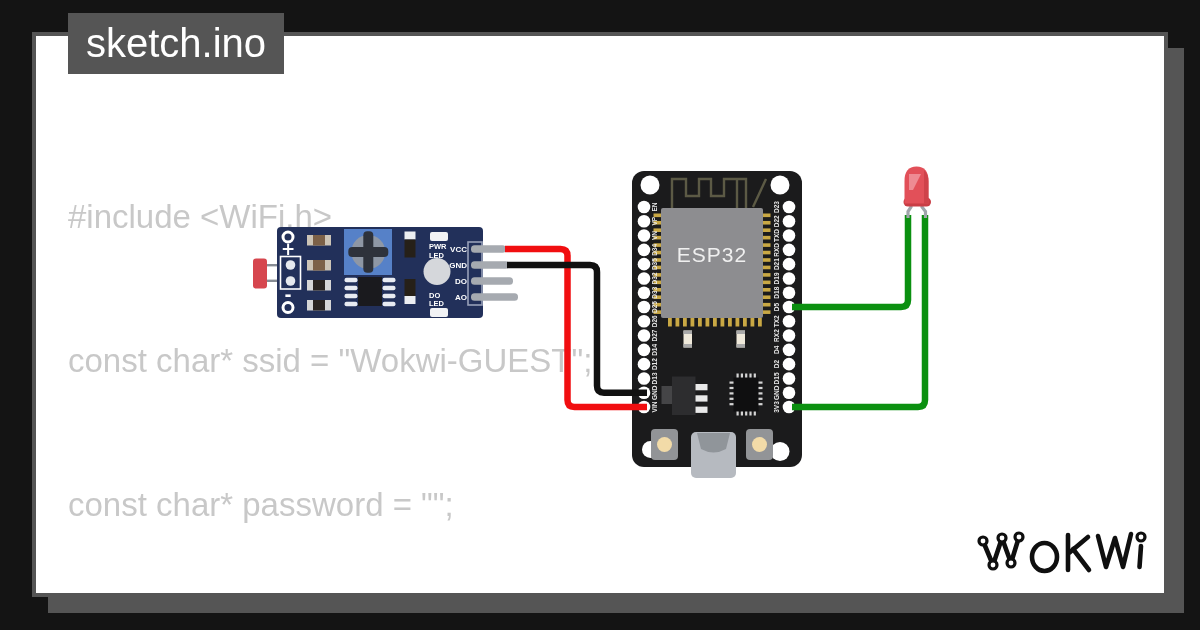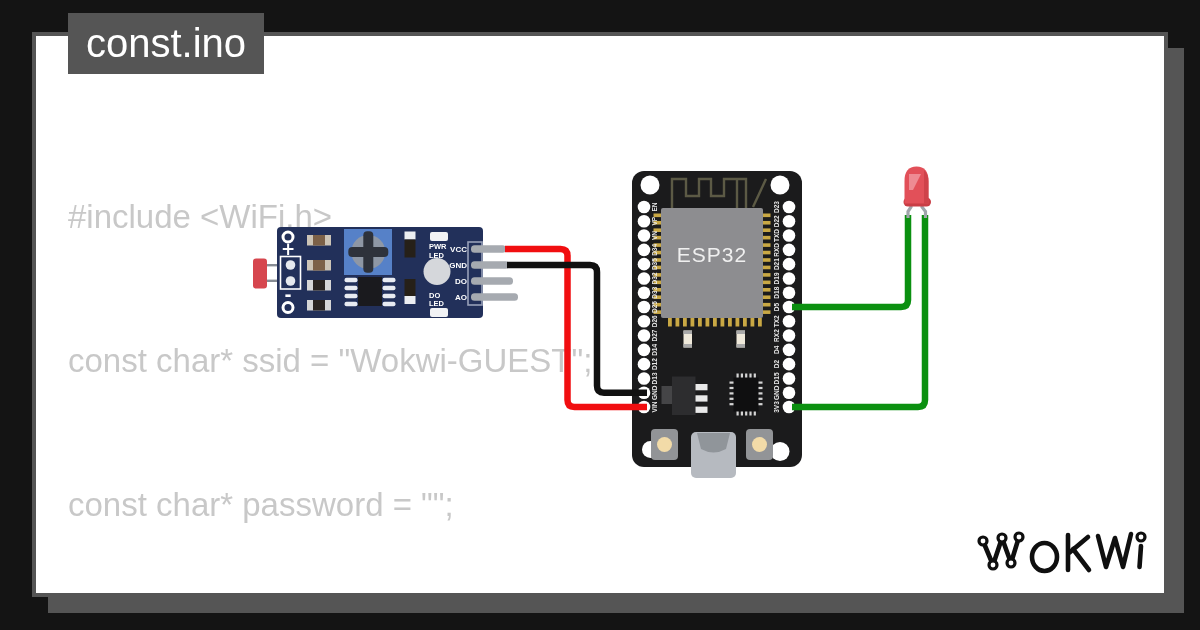--- a/index.html
+++ b/index.html
@@ -42,21 +42,21 @@
       
       
       
       
       
       
     </div>
   </div>
 
   <div class="title-box">
-    <span>const.ino</span>
+    <span>sketch.ino</span>
   </div>
 
   <svg class="circuit" viewBox="0 0 1200 630">
 
     <g>
 
       <line x1="264" y1="265.2" x2="290" y2="265.2" stroke="#878c94" stroke-width="2.4"></line>
       <line x1="264" y1="280.8" x2="290" y2="280.8" stroke="#878c94" stroke-width="2.4"></line>
 
       <rect x="253" y="258.5" width="14" height="30" rx="3" fill="#d6464e"></rect>

